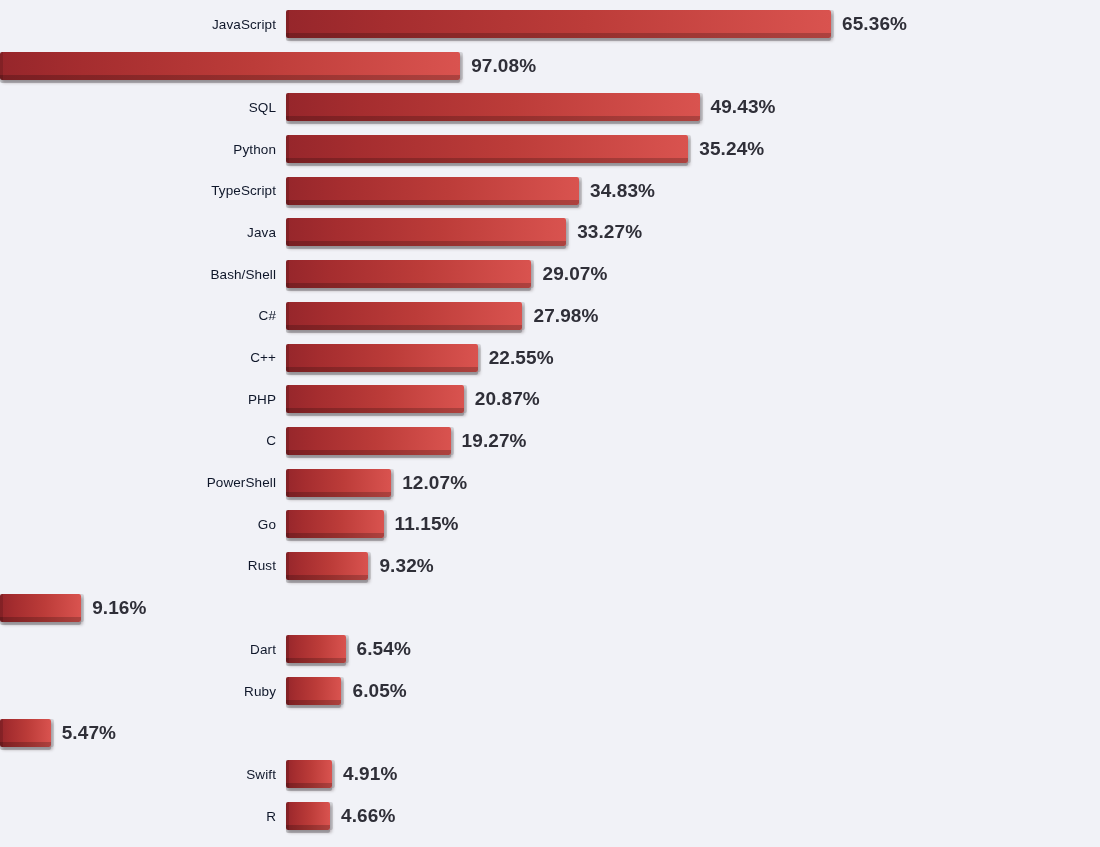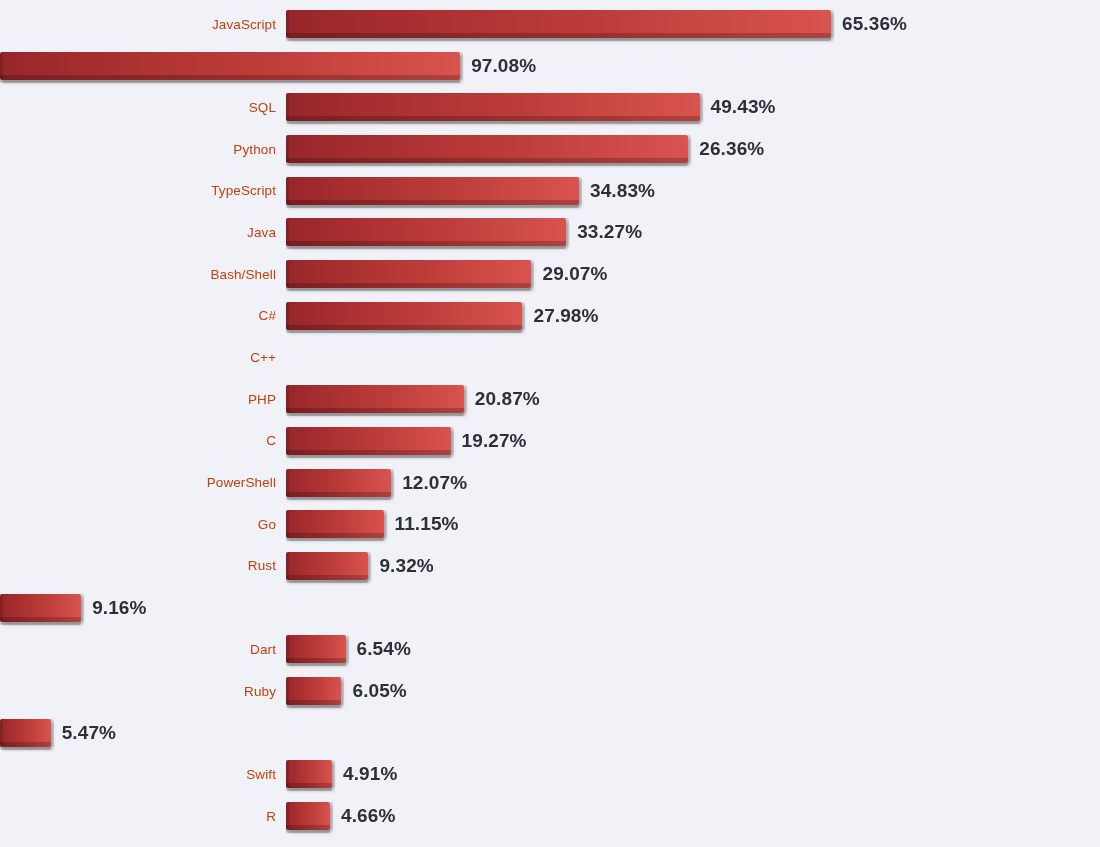--- a/index.html
+++ b/index.html
@@ -34,21 +34,21 @@
     height: 28px;
     margin-bottom: 13.7px;
   }
 
   .cat-label {
     width: 286px;
     padding-right: 10px;
     box-sizing: border-box;
     text-align: right;
     font-size: 13.5px;
-    color: #c2410c;
+    color: #0f172a;
     font-family: "Liberation Sans", sans-serif;
     white-space: nowrap;
     letter-spacing: 0.1px;
   }
 
   .bar-zone {
     position: relative;
     flex: 1 1 auto;
     height: 28px;
     display: flex;
@@ -120,21 +120,21 @@
         <div class="cat-label">SQL</div>
         <div class="bar-zone">
           <div class="bar" title="49.43%" style="width: 413.518px;"></div>
           <div class="val-label">49.43%</div>
         </div>
       </div>
       <div class="bar-row">
         <div class="cat-label">Python</div>
         <div class="bar-zone">
           <div class="bar" title="48.07%" style="width: 402.293px;"></div>
-          <div class="val-label">26.36%</div>
+          <div class="val-label">35.24%</div>
         </div>
       </div>
       <div class="bar-row">
         <div class="cat-label">TypeScript</div>
         <div class="bar-zone">
           <div class="bar" title="34.83%" style="width: 293.014px;"></div>
           <div class="val-label">34.83%</div>
         </div>
       </div>
       <div class="bar-row">
@@ -153,20 +153,24 @@
       </div>
       <div class="bar-row">
         <div class="cat-label">C#</div>
         <div class="bar-zone">
           <div class="bar" title="27.98%" style="width: 236.476px;"></div>
           <div class="val-label">27.98%</div>
         </div>
       </div>
       <div class="bar-row">
         <div class="cat-label">C++</div>
+        <div class="bar-zone">
+          <div class="bar" title="22.55%" style="width: 191.659px;"></div>
+          <div class="val-label">22.55%</div>
+        </div>
       </div>
       <div class="bar-row">
         <div class="cat-label">PHP</div>
         <div class="bar-zone">
           <div class="bar" title="20.87%" style="width: 177.793px;"></div>
           <div class="val-label">20.87%</div>
         </div>
       </div>
       <div class="bar-row">
         <div class="cat-label">C</div>

